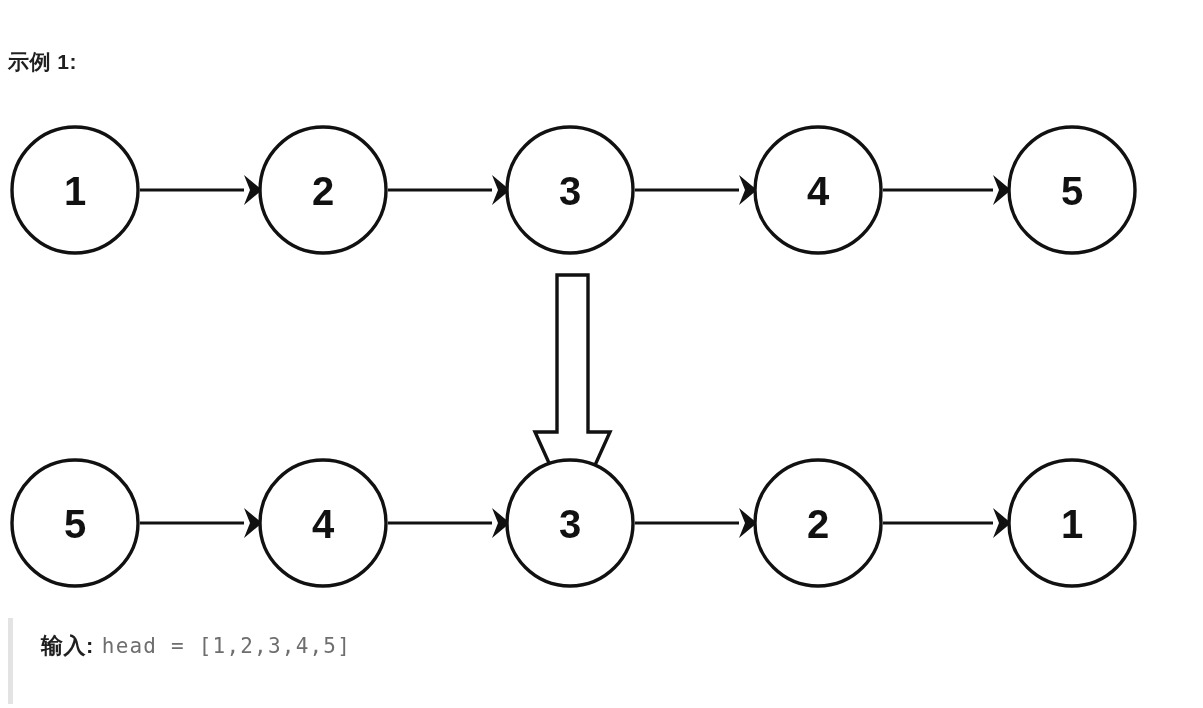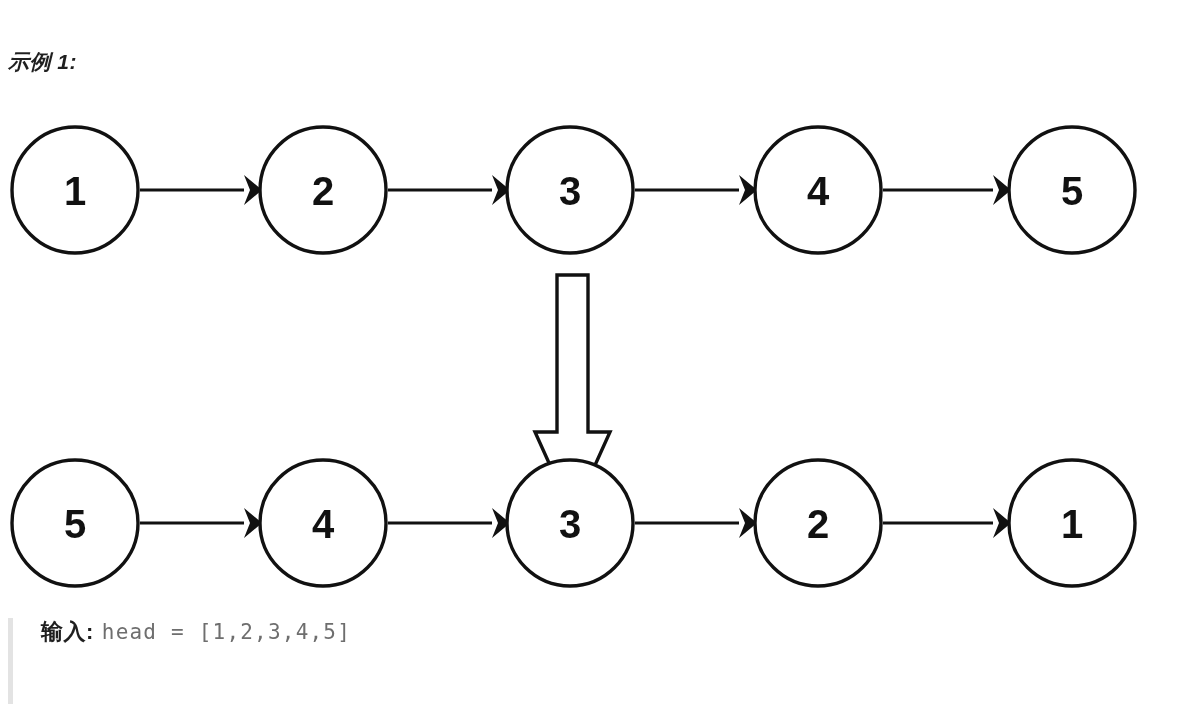--- a/index.html
+++ b/index.html
@@ -20,21 +20,20 @@
   
   .example-heading {
     position: absolute;
     left: 8px;
     top: 48px;
     font-size: 21px;
     font-weight: bold;
     letter-spacing: 0.5px;
     color: #1f1f1f;
     white-space: nowrap;
-    font-style: italic;
   }
 
   
   .diagram {
     position: absolute;
     left: 0;
     top: 105px;
     width: 1203px;
     height: 500px;
   }
@@ -75,21 +74,21 @@
     position: absolute;
     left: 8px;
     top: 618px;
     border-left: 5px solid #e3e3e3;
     padding-left: 28px;
     box-sizing: border-box;
     height: 86px;
   }
   .io-line {
     white-space: nowrap;
-    line-height: 28px;
+    line-height: 56px;
     height: 40px;
     text-align: center;
   }
   .io-key {
     font-family: "Liberation Sans", "DejaVu Sans", sans-serif;
     font-size: 22px;
     font-weight: bold;
     color: #1f1f1f;
     letter-spacing: 0.5px;
   }

